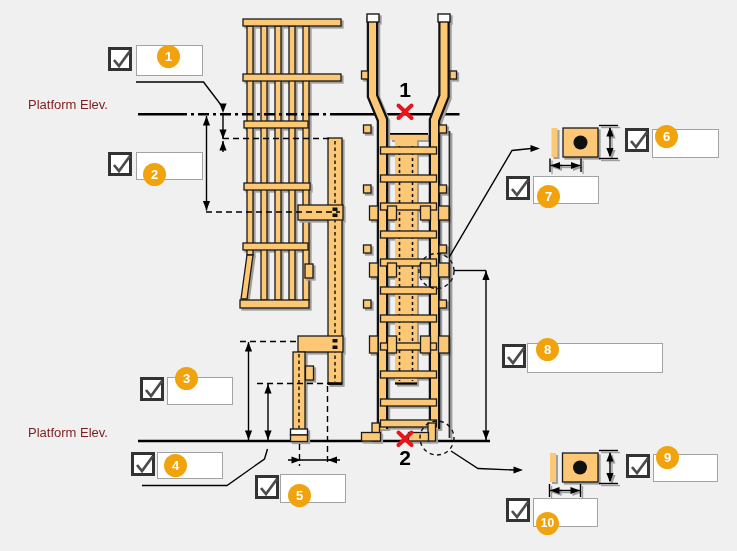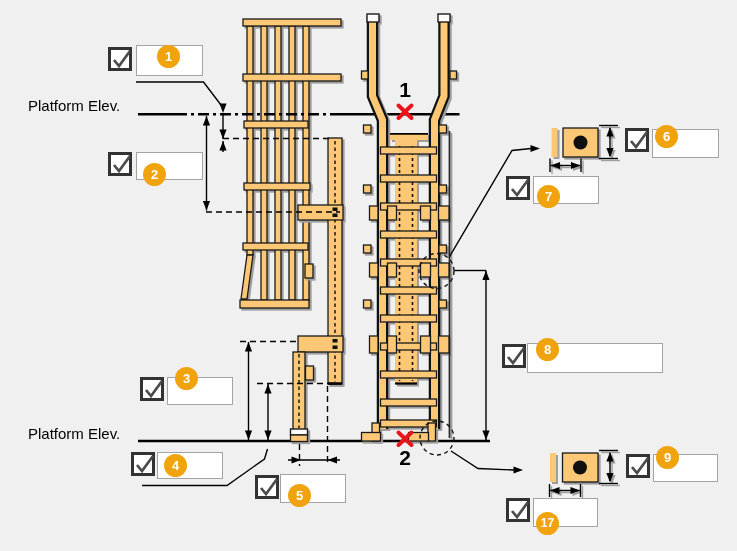--- a/index.html
+++ b/index.html
@@ -15,21 +15,21 @@
   .ln2{stroke:#000;stroke-width:2.6;fill:none;}
   .dash{stroke:#000;stroke-width:1.4;fill:none;stroke-dasharray:6 4;}
   .cdash{stroke:#1a1a1a;stroke-width:1.5;fill:none;stroke-dasharray:3.5 3;}
   .ar{fill:#000;stroke:none;}
   .dot{fill:#101010;stroke:none;}
   .shadow{filter:drop-shadow(2px 2.5px 0 #9e9e9e);}
   .xmark{stroke:#e8151c;stroke-width:4;stroke-linecap:round;}
   .circ{fill:none;stroke:#111;stroke-width:1.4;stroke-dasharray:4 3.5;}
 
   
-  .plabel{position:absolute;font-size:15px;color:#000000;white-space:nowrap;}
+  .plabel{position:absolute;font-size:13px;color:#7f1d1d;white-space:nowrap;}
   .pt{position:absolute;width:26px;text-align:center;font-size:21px;font-weight:900;color:#000;}
   .callout{position:absolute;}
   .checkbox{position:absolute;left:0;top:0;width:24px;height:24px;background:#fff;
             border:3px solid #333;box-sizing:border-box;}
   .checkbox svg{position:absolute;left:-2px;top:-3px;overflow:visible;}
   .field{position:absolute;background:#fff;border:1px solid #a3a3a3;box-sizing:border-box;
          font:13px "Liberation Sans","DejaVu Sans",sans-serif;padding:0 4px;color:#222;outline:none;}
   .badge{position:absolute;width:23px;height:23px;border-radius:50%;background:#f0a30c;
          color:#fff;font-size:13px;font-weight:bold;text-align:center;line-height:23px;}
 </style>
@@ -345,16 +345,16 @@
   <div class="badge" style="left:30px;top:-8px">9</div>
 </div>
 
 <div class="callout" style="left:506px;top:498px">
   <div class="checkbox" role="checkbox" aria-checked="true">
     <svg width="24" height="24">
           <polyline points="5,13 10,19 21,4" fill="none" stroke="#4c4c4c" stroke-width="2.7"></polyline>
         </svg>
   </div>
   <input class="field" style="left: 27px; top: 0px; width: 65px; height: 29px;" value="">
-  <div class="badge" style="left:30px;top:14px;font-size:12px">17</div>
+  <div class="badge" style="left:30px;top:14px;font-size:12px">10</div>
 </div>
 
 </div>
 
 </body></html>

